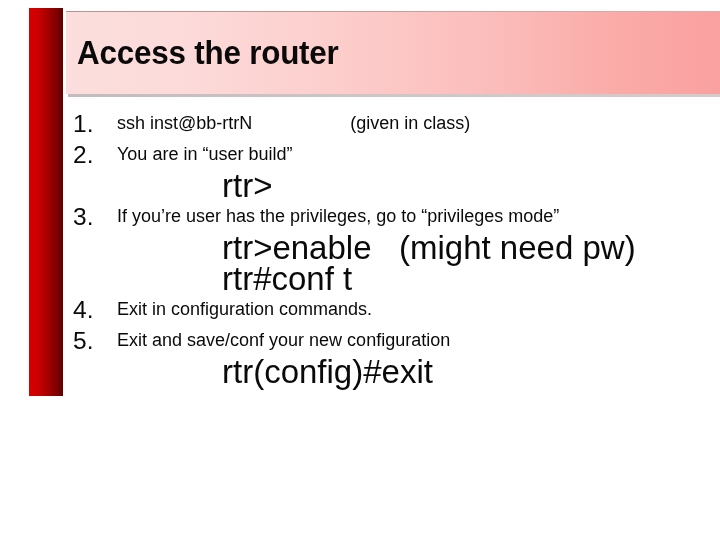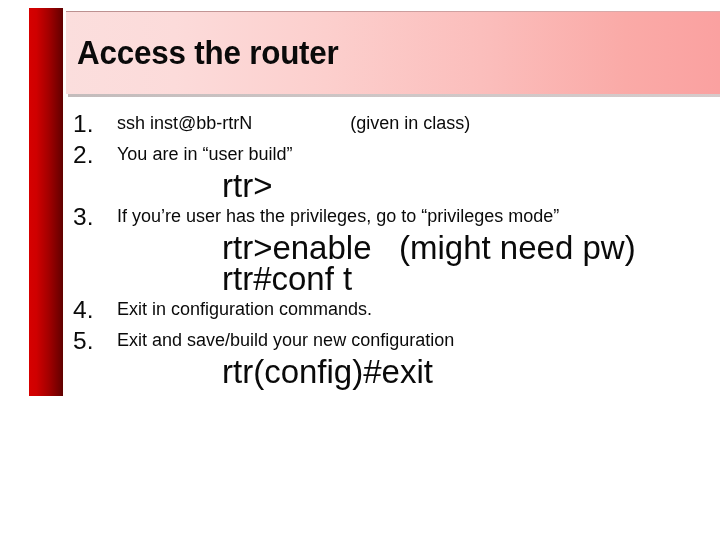--- a/index.html
+++ b/index.html
@@ -153,18 +153,18 @@
         <span class="item-text"><span>If you’re user has the privileges, go to “privileges mode”</span></span>
       </div>
       <div class="sub-line">rtr&gt;enable   (might need pw)</div>
       <div class="sub-line">rtr#conf t</div>
       <div class="list-item">
         <span class="item-num">4.</span>
         <span class="item-text"><span>Exit in configuration commands.</span></span>
       </div>
       <div class="list-item">
         <span class="item-num">5.</span>
-        <span class="item-text"><span>Exit and save/build your new configuration</span></span>
+        <span class="item-text"><span>Exit and save/conf your new configuration</span></span>
       </div>
       <div class="sub-line">rtr(config)#exit</div>
     </div>
 
 </div>
 
 </body></html>

